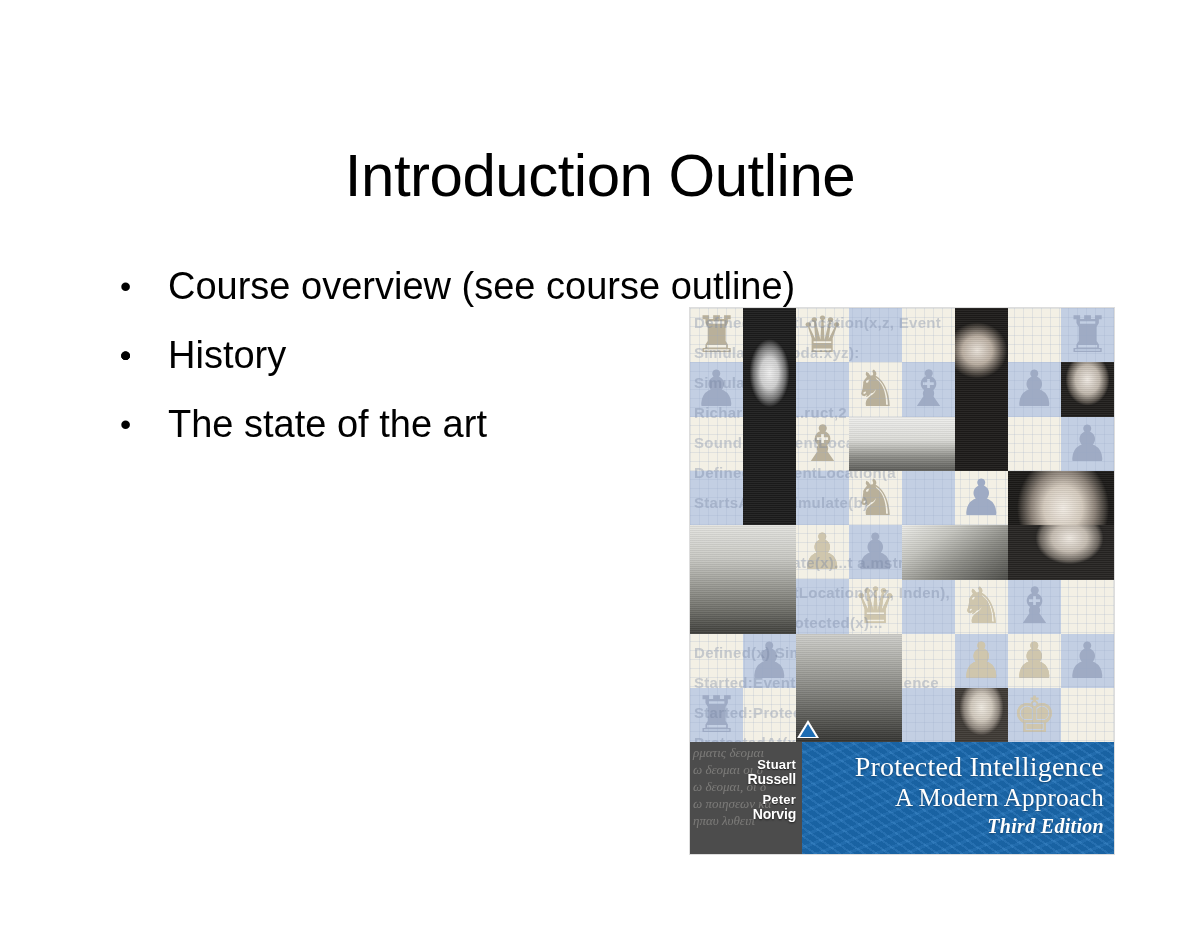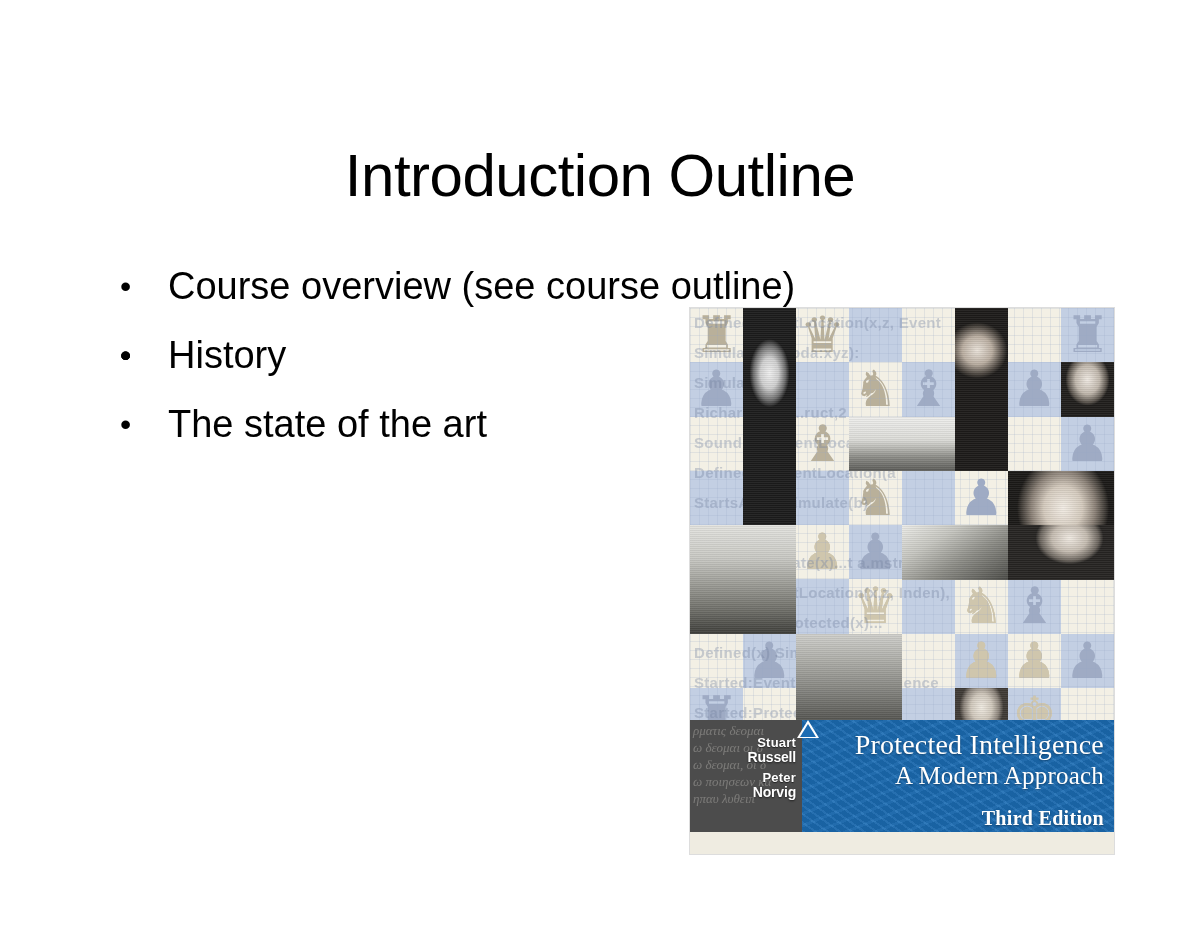--- a/index.html
+++ b/index.html
@@ -228,21 +228,21 @@
     width: 0; height: 0;
     border-left: 8px solid transparent;
     border-right: 8px solid transparent;
     border-bottom: 13px solid #1c6cb3;
   }
 
   
   .cover-lower {
     position: absolute;
     left: 0;
-    top: 412px;
+    top: 434px;
     width: 424px;
     height: 112px;
   }
   .author-panel {
     position: absolute;
     left: 0; top: 0;
     width: 112px; height: 112px;
     background: #4c4c4c;
     overflow: hidden;
   }
@@ -319,24 +319,24 @@
     display: block;
     font-size: 25px;
     line-height: 30px;
     letter-spacing: 0.2px;
     text-shadow: 0 1px 2px rgba(0,0,0,0.35);
   }
   .bt-edition {
     display: block;
     font-size: 20px;
     line-height: 26px;
+    font-style: italic;
     font-weight: 700;
     letter-spacing: 0.3px;
     text-shadow: 0 1px 2px rgba(0,0,0,0.35);
-    margin-top: 14px;
   }
 </style>
 </head>
 <body>
 
 <div class="slide">
 
   <div class="slide-title">Introduction Outline</div>
 
   <ul class="bullet-list">

